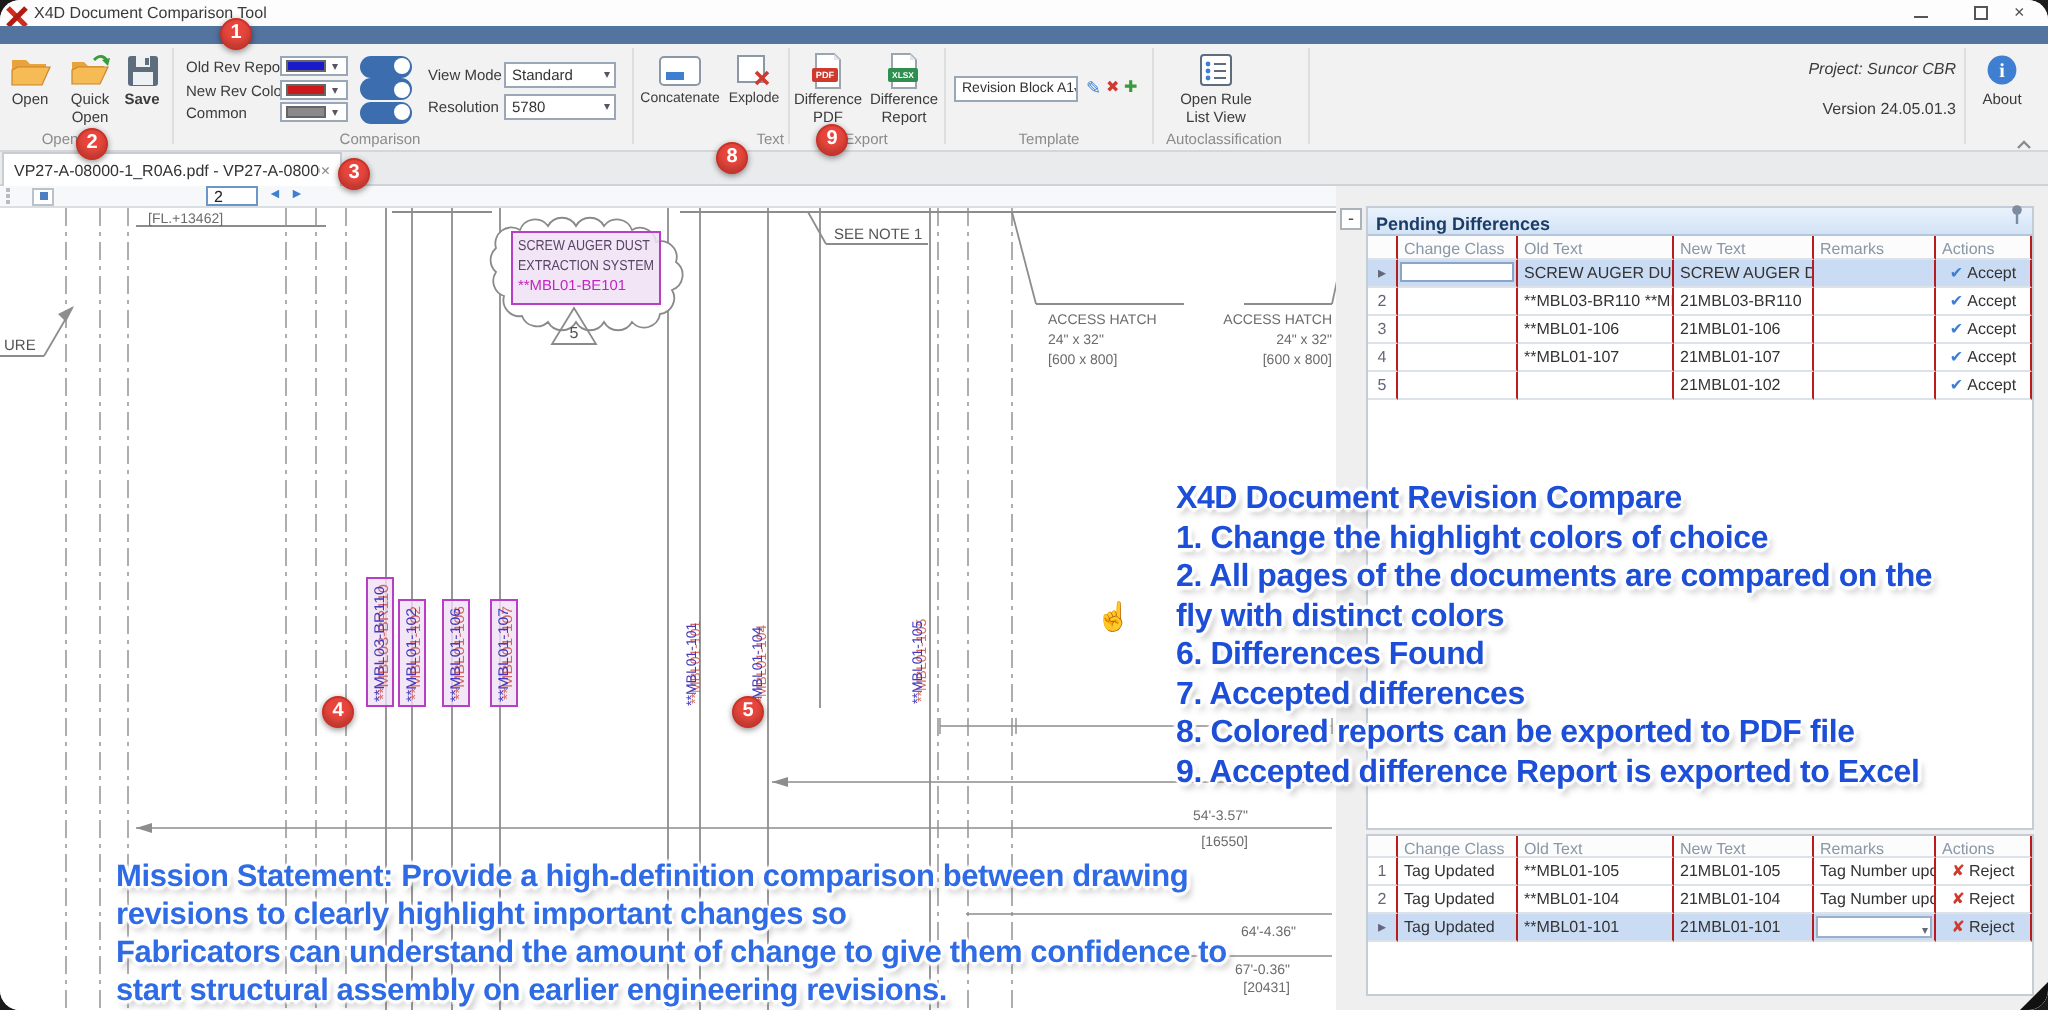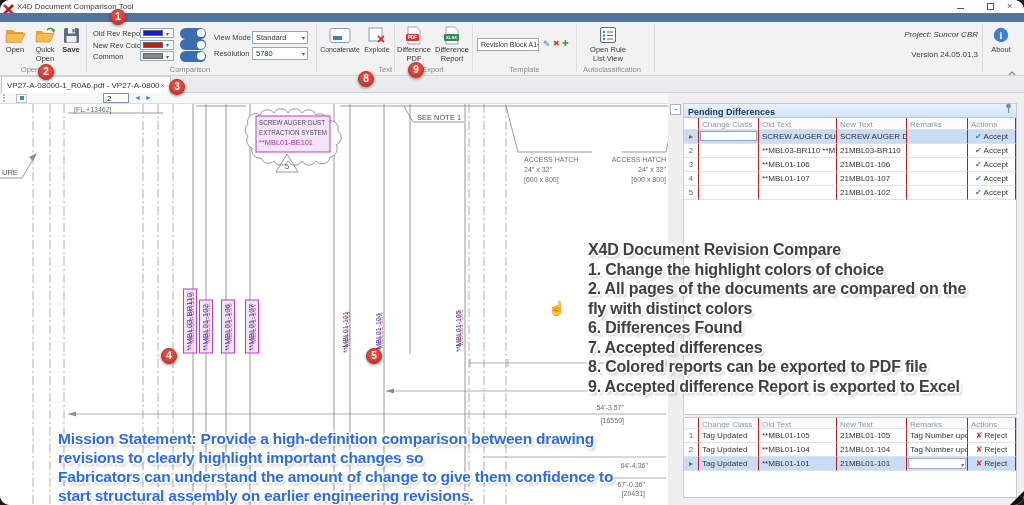--- a/index.html
+++ b/index.html
@@ -89,21 +89,21 @@
   .grip-corner { position:absolute; right:0px; bottom:0px; width:0; height:0;
                  border-left:14px solid transparent; border-bottom:14px solid #111; }
 
   
   .marker { position:absolute; width:16px; height:16px; border-radius:50%; background:#e8463c;
             border:1px solid #c93127; color:#fff; font-size:10px; font-weight:bold; text-align:center;
             line-height:14px; box-shadow:0 1px 3px rgba(0,0,0,.45), inset 0 -2px 3px rgba(0,0,0,.2); z-index:100; }
   .outline { text-shadow:-1px -1px 0 #fff, 1px -1px 0 #fff, -1px 1px 0 #fff, 1px 1px 0 #fff,
              -2px 0 1px #fff, 2px 0 1px #fff, 0 2px 1px #fff, 0 -2px 1px #fff, 2px 3px 3px rgba(80,80,80,.4); }
   .ann-red { position:absolute; left:588px; top:240px; width:432px; font-size:16px; font-weight:bold;
-             line-height:19.5px; color:#404040; white-space:pre-line; z-index:90; letter-spacing:-0.2px; }
+             line-height:19.5px; color:#1d4ed8; white-space:pre-line; z-index:90; letter-spacing:-0.2px; }
   .ann-blue { position:absolute; left:58px; top:429px; width:630px; font-size:15.5px; font-weight:bold;
               line-height:19px; color:#2e6be4; white-space:pre-line; z-index:90; letter-spacing:-0.2px; }
   .hand { position:absolute; left:548px; top:300px; font-size:14px; color:#5a5a5a; z-index:80;
           text-shadow:0 0 2px #fff; }
 </style>
 </head>
 <body>
 
 <div class="win">
 

